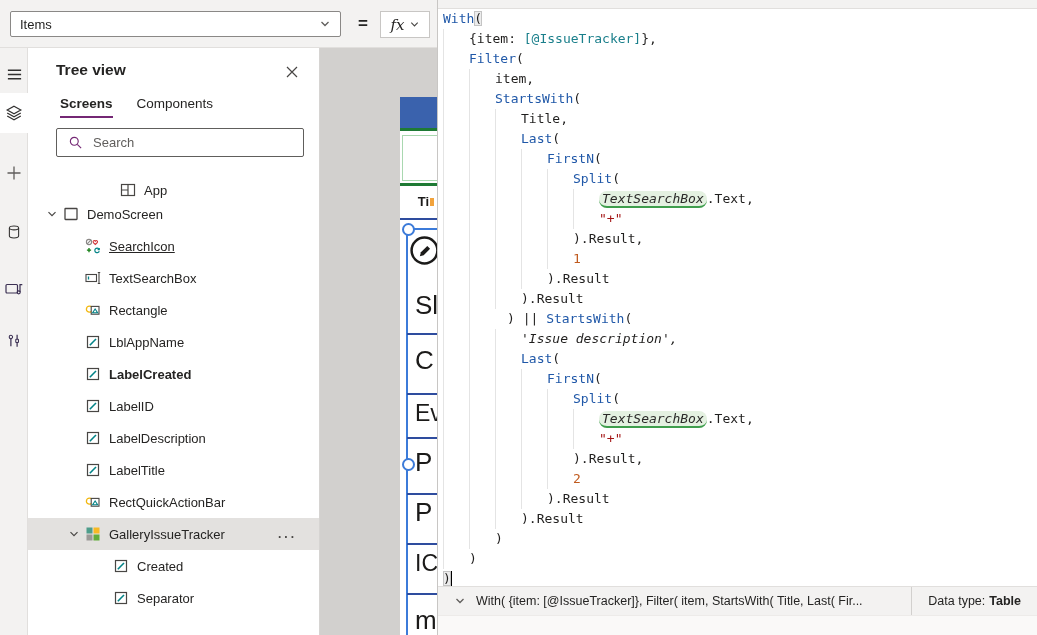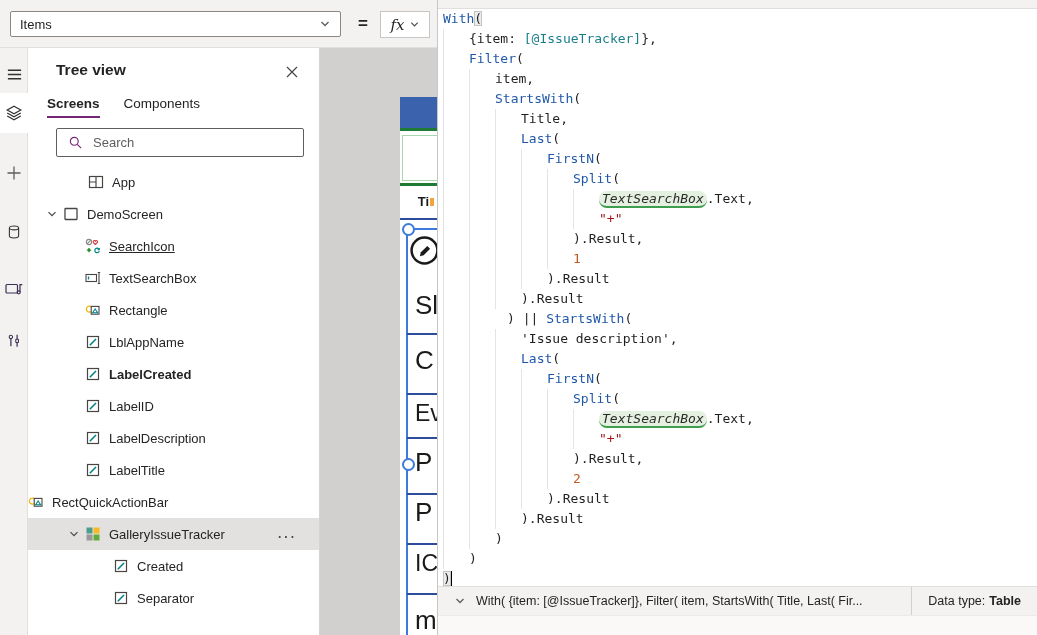--- a/index.html
+++ b/index.html
@@ -26,21 +26,21 @@
   .rail-item{position:absolute;left:0;width:28px;height:30px;display:flex;align-items:center;
              justify-content:center;cursor:pointer}
   .rail-item.sel{background:#fff;height:40px}
 
   
   .treepanel{position:absolute;left:28px;top:47px;width:292px;height:588px;background:#fff;
              border-right:1px solid #d6d4d2;z-index:4;box-sizing:border-box;overflow:hidden}
   .tv-title{position:absolute;left:28px;top:14px;font-size:15.5px;font-weight:700;color:#252423}
   .tv-close{position:absolute;right:18px;top:16px;width:18px;height:18px;display:flex;
             align-items:center;justify-content:center;cursor:pointer}
-  .tv-tabs{position:absolute;left:19px;top:49px;display:flex;gap:24px;font-size:13.5px;color:#252423}
+  .tv-tabs{position:absolute;left:32px;top:49px;display:flex;gap:24px;font-size:13.5px;color:#252423}
   .tv-tab{padding-bottom:5px;cursor:pointer}
   .tv-tab.active{font-weight:600;border-bottom:2.5px solid #742774}
   .tv-search{position:absolute;left:28px;top:81px;width:248px;height:29px;border:1px solid #605e5c;
              border-radius:2px;display:flex;align-items:center;padding-left:11px;gap:8px;
              box-sizing:border-box;background:#fff}
   .tv-search input{border:none;outline:none;font-size:13px;color:#252423;width:180px;
                    font-family:"Liberation Sans",sans-serif;background:transparent}
   .tv-search input::placeholder{color:#605e5c}
   .tree-list{position:absolute;left:0;top:119px;right:0}
   .trow{height:32px;display:flex;align-items:center;font-size:13px;color:#252423;
@@ -185,21 +185,21 @@
     <div class="tv-tab">Components</div>
   </div>
   <div class="tv-search">
     <svg viewBox="0 0 16 16" width="15" height="15">
         <circle cx="6.7" cy="6.7" r="4.2" fill="none" stroke="#742774" stroke-width="1.2"></circle>
         <path d="M9.9 9.9 14 14" stroke="#742774" stroke-width="1.2"></path>
       </svg>
     <input placeholder="Search" style="">
   </div>
   <div class="tree-list" id="tree-list">
-      <div class="trow" style="padding-left: 60px;">
+      <div class="trow" style="padding-left: 92px; align-items: flex-end;">
         <span class="ticon">
           <svg viewBox="0 0 16 16" width="16" height="16">
             <rect x="1.5" y="2.5" width="13" height="11" fill="none" stroke="#484644" stroke-width="1.2"></rect>
             <path d="M8 2.5v11M1.5 8H8" stroke="#484644" stroke-width="1.2" fill="none"></path>
           </svg>
         </span>
         <span class="tlabel">App</span>
       </div>
       <div class="trow" style="padding-left: 18px;">
         <span class="tchev">
@@ -285,21 +285,21 @@
       </div>
       <div class="trow" style="padding-left: 57px;">
         <span class="ticon">
           <svg viewBox="0 0 16 16" width="16" height="16">
             <rect x="2.5" y="2.5" width="11" height="11" fill="none" stroke="#484644" stroke-width="1.2"></rect>
             <path d="M4.8 11.2 11 5" stroke="#038387" stroke-width="1.6"></path>
           </svg>
         </span>
         <span class="tlabel">LabelTitle</span>
       </div>
-      <div class="trow" style=" text-align: right;">
+      <div class="trow" style="padding-left: 57px; text-align: right;">
         <span class="ticon">
           <svg viewBox="0 0 16 16" width="16" height="16">
             <circle cx="4.4" cy="7.2" r="3" fill="none" stroke="#f2b811" stroke-width="1.3"></circle>
             <rect x="6.2" y="4.4" width="7.8" height="7.8" fill="#fff" stroke="#484644" stroke-width="1.1"></rect>
             <path d="M7.6 10.8 10.1 7l2.5 3.8z" fill="none" stroke="#038387" stroke-width="1.1"></path>
           </svg>
         </span>
         <span class="tlabel">RectQuickActionBar</span>
       </div>
       <div class="trow sel" style="padding-left: 40px;">
@@ -393,21 +393,21 @@
       <div class="cl"><span class="guides" style="width: 78px;"></span><span class="ct" style="margin-left: 78px;"><span class="tok-fn">Last</span><span class="tok-tx">(</span></span></div>
       <div class="cl"><span class="guides" style="width: 104px;"></span><span class="ct" style="margin-left: 104px;"><span class="tok-fn">FirstN</span><span class="tok-tx">(</span></span></div>
       <div class="cl"><span class="guides" style="width: 130px;"></span><span class="ct" style="margin-left: 130px;"><span class="tok-fn">Split</span><span class="tok-tx">(</span></span></div>
       <div class="cl"><span class="guides" style="width: 156px;"></span><span class="ct" style="margin-left: 156px;"><span class="tok-ctl">TextSearchBox</span><span class="tok-tx">.Text,</span></span></div>
       <div class="cl"><span class="guides" style="width: 156px;"></span><span class="ct" style="margin-left: 156px;"><span class="tok-st">"+"</span></span></div>
       <div class="cl"><span class="guides" style="width: 130px;"></span><span class="ct" style="margin-left: 130px;"><span class="tok-tx">).Result,</span></span></div>
       <div class="cl"><span class="guides" style="width: 130px;"></span><span class="ct" style="margin-left: 130px;"><span class="tok-nu">1</span></span></div>
       <div class="cl"><span class="guides" style="width: 104px;"></span><span class="ct" style="margin-left: 104px;"><span class="tok-tx">).Result</span></span></div>
       <div class="cl"><span class="guides" style="width: 78px;"></span><span class="ct" style="margin-left: 78px;"><span class="tok-tx">).Result</span></span></div>
       <div class="cl"><span class="guides" style="width: 52px;"></span><span class="ct" style="margin-left: 64px;"><span class="tok-tx">) || </span><span class="tok-fn">StartsWith</span><span class="tok-tx">(</span></span></div>
-      <div class="cl"><span class="guides" style="width: 78px;"></span><span class="ct" style="margin-left: 78px;"><span class="tok-tx">'Issue description',</span></span></div>
+      <div class="cl"><span class="guides" style="width: 78px;"></span><span class="ct" style="margin-left: 78px; font-style: italic;"><span class="tok-tx">'Issue description',</span></span></div>
       <div class="cl"><span class="guides" style="width: 78px;"></span><span class="ct" style="margin-left: 78px;"><span class="tok-fn">Last</span><span class="tok-tx">(</span></span></div>
       <div class="cl"><span class="guides" style="width: 104px;"></span><span class="ct" style="margin-left: 104px;"><span class="tok-fn">FirstN</span><span class="tok-tx">(</span></span></div>
       <div class="cl"><span class="guides" style="width: 130px;"></span><span class="ct" style="margin-left: 130px;"><span class="tok-fn">Split</span><span class="tok-tx">(</span></span></div>
       <div class="cl"><span class="guides" style="width: 156px;"></span><span class="ct" style="margin-left: 156px;"><span class="tok-ctl">TextSearchBox</span><span class="tok-tx">.Text,</span></span></div>
       <div class="cl"><span class="guides" style="width: 156px;"></span><span class="ct" style="margin-left: 156px;"><span class="tok-st">"+"</span></span></div>
       <div class="cl"><span class="guides" style="width: 130px;"></span><span class="ct" style="margin-left: 130px;"><span class="tok-tx">).Result,</span></span></div>
       <div class="cl"><span class="guides" style="width: 130px;"></span><span class="ct" style="margin-left: 130px;"><span class="tok-nu">2</span></span></div>
       <div class="cl"><span class="guides" style="width: 104px;"></span><span class="ct" style="margin-left: 104px;"><span class="tok-tx">).Result</span></span></div>
       <div class="cl"><span class="guides" style="width: 78px;"></span><span class="ct" style="margin-left: 78px;"><span class="tok-tx">).Result</span></span></div>
       <div class="cl"><span class="guides" style="width: 52px;"></span><span class="ct" style="margin-left: 52px;"><span class="tok-tx">)</span></span></div>

